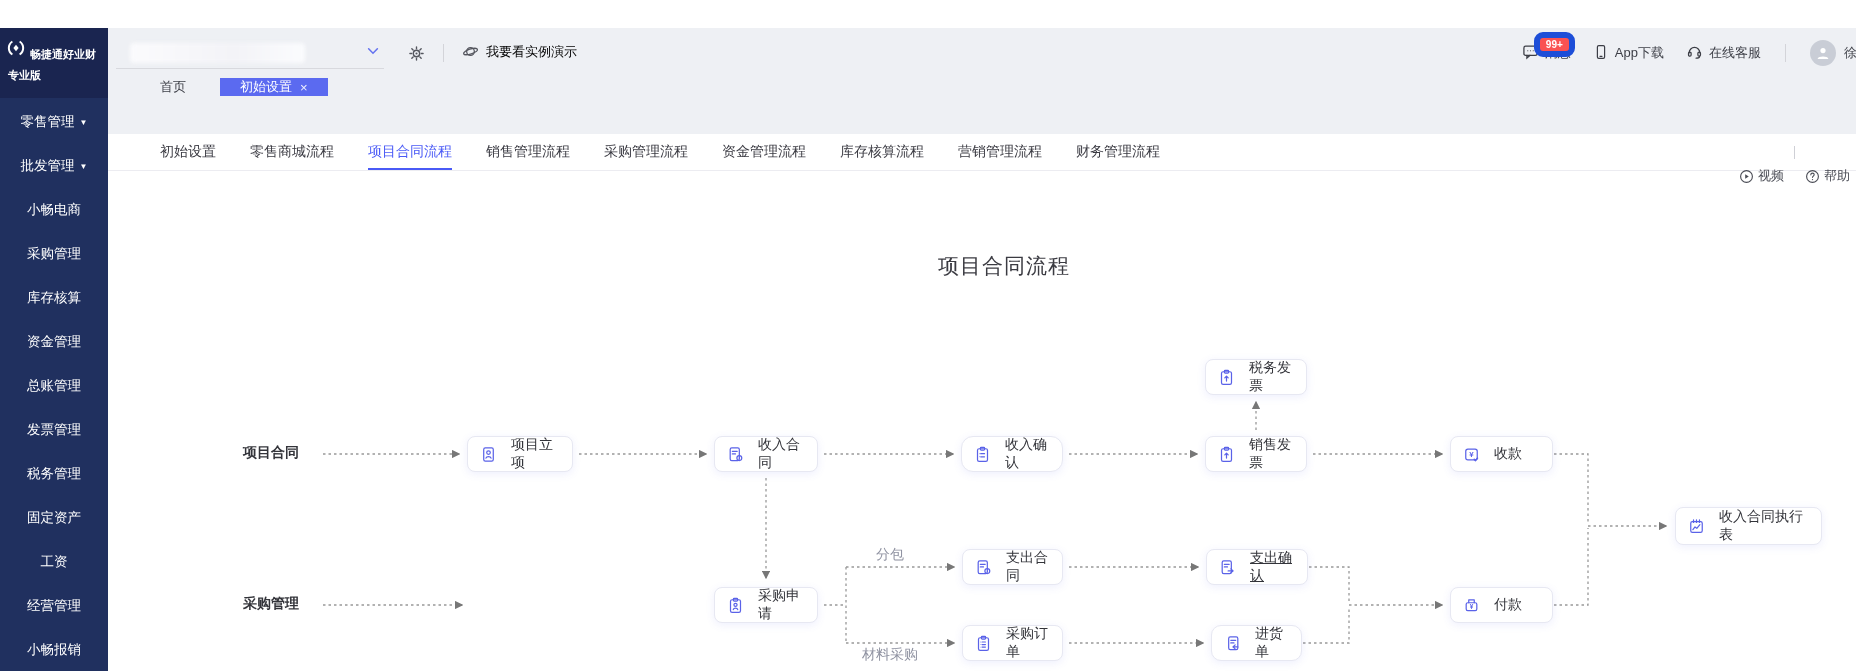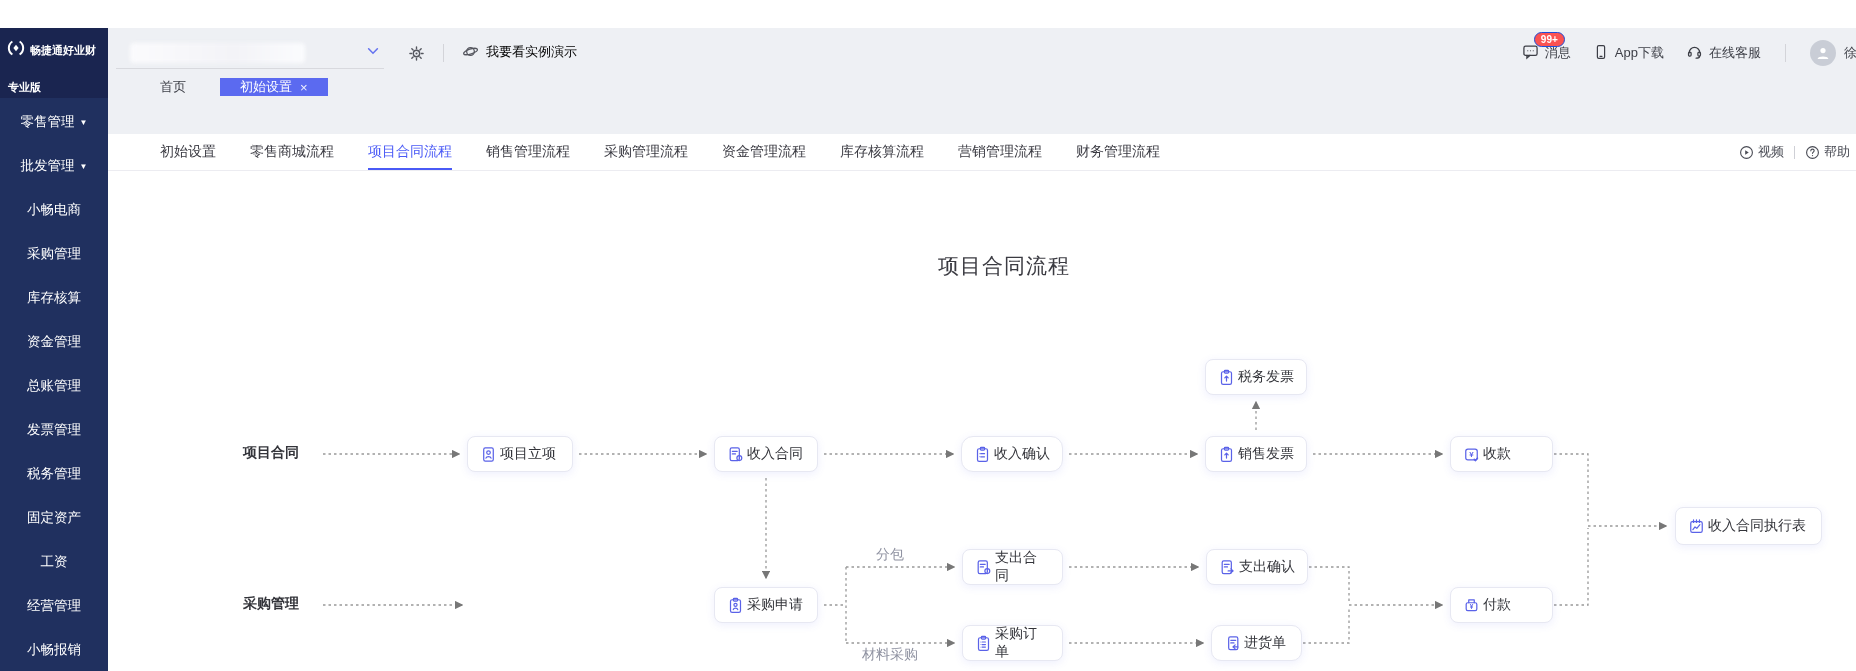--- a/index.html
+++ b/index.html
@@ -2,44 +2,44 @@
 <html><head>
 <meta charset="utf-8">
 <style>
   html,body{margin:0;padding:0;background:#fff;}
   body{font-family:"Liberation Sans","DejaVu Sans",sans-serif;}
   .screen{position:relative;width:1856px;height:671px;overflow:hidden;background:#fff;}
 
   
   .sidebar{position:absolute;left:0;top:28px;width:108px;bottom:0;background:#20305f;z-index:5;}
   .logo-block{height:70px;background:#1a2550;color:#fff;padding:10px 6px 0 6px;box-sizing:border-box;}
-  .logo-row{display:flex;align-items:center;gap:4px;}
+  .logo-row{display:flex;align-items:flex-end;gap:4px;}
   .logo-name{font-size:11px;font-weight:bold;white-space:nowrap;overflow:hidden;}
-  .logo-edition{font-size:11px;font-weight:bold;margin-top:18px;padding-left:2px;}
+  .logo-edition{font-size:11px;font-weight:bold;margin-top:6px;padding-left:2px;}
   .side-menu{padding-top:2px;}
   .side-item{height:44px;display:flex;align-items:center;justify-content:center;gap:5px;
     color:#fff;font-size:13.5px;cursor:pointer;}
   .side-caret{font-size:8px;color:#fff;}
 
   
   .header{position:absolute;left:108px;top:28px;right:0;height:50px;background:#eef0f4;
     display:flex;align-items:center;padding:0 0 0 8px;box-sizing:border-box;overflow:hidden;}
   .company-select{position:relative;width:268px;height:30px;border-bottom:1px solid #d8d9de;
     display:flex;align-items:center;justify-content:space-between;cursor:pointer;}
   .company-blur{width:175px;height:20px;margin-left:14px;border-radius:4px;
     background:linear-gradient(90deg,#fbfbfd,#f3f3f7 60%,#fbfcfe);filter:blur(2px);}
   .chev{color:#6472f0;margin-right:4px;}
   .hd-icon{display:flex;align-items:center;color:#54565e;cursor:pointer;}
   .hd-gear{margin-left:24px;}
   .hd-divider{width:1px;height:18px;background:#d3d4d9;margin:0 18px;}
   .demo-link{display:flex;align-items:flex-start;gap:7px;font-size:13px;color:#000000;cursor:pointer;}
   .hd-right{margin-left:auto;display:flex;align-items:center;gap:22px;padding-right:0;}
   .hd-chip{display:flex;align-items:center;gap:6px;font-size:13px;color:#3c3e46;cursor:pointer;position:relative;}
   .badge{position:absolute;top:-11px;left:12px;background:#fa5252;color:#fff;font-size:10px;
-    padding:1px 6px;border-radius:9px;border:1px solid #1d4ed8;font-weight:bold;}
+    padding:1px 6px;border-radius:9px;border:6px solid #1d4ed8;font-weight:bold;}
   .avatar{width:26px;height:26px;border-radius:50%;background:#c9cdd6;display:flex;align-items:center;justify-content:center;}
   .user{display:flex;align-items:center;gap:8px;font-size:13px;color:#3c3e46;cursor:pointer;white-space:nowrap;margin-right:-14px;}
 
   
   .tabstrip{position:absolute;left:108px;top:78px;right:0;height:32px;background:#eef0f4;
     display:flex;align-items:flex-start;padding-left:32px;}
   .wtab{display:flex;align-items:center;justify-content:center;padding:0 20px;font-size:13px;
     color:#3d3f47;cursor:pointer;gap:8px;}
   .wtab.active{background:#5b6af0;color:#fff;margin-left:14px;}
   .wtab .close{font-size:13px;opacity:.9;cursor:pointer;}
@@ -49,31 +49,31 @@
   .card{position:absolute;left:0;right:0;top:24px;bottom:0;background:#fff;}
   .nav-row{height:36px;display:flex;align-items:center;column-gap:34px;padding-left:52px;
     border-bottom:1px solid #ececf1;position:relative;}
   .nav-tab{font-size:14px;color:#3a3a42;cursor:pointer;position:relative;height:100%;
     display:flex;align-items:center;}
   .nav-tab.active{color:#4a5af6;}
   .nav-tab.active::after{content:"";position:absolute;left:0;right:0;bottom:0;height:2.5px;background:#4a5af6;}
   .nav-right{position:absolute;right:6px;top:0;height:100%;display:flex;align-items:center;gap:8px;
     font-size:13px;color:#4a4c55;}
   .nav-right .vdiv{width:1px;height:13px;background:#cfd0d6;margin:0 2px;}
-  .nav-right span{display:flex;align-items:center;gap:4px;cursor:pointer;white-space:nowrap;}
+  .nav-right span{display:flex;align-items:center;gap:4px;cursor:pointer;white-space:nowrap;margin-top:24px;}
 
   
   .canvas{position:absolute;left:0;top:60px;width:1748px;height:501px;}
   .flow-title{position:absolute;left:746px;width:300px;top:58px;text-align:center;
     font-size:21px;color:#3b3b42;letter-spacing:1px;}
   .lane-label{position:absolute;font-size:14px;font-weight:bold;color:#33343a;}
   .edge-label{position:absolute;font-size:14px;color:#8f92a1;}
   .edges-svg{position:absolute;left:0;top:0;}
   .node{position:absolute;height:36px;background:#fff;border:1px solid #e7e8f2;border-radius:8px;
-    box-shadow:0 2px 8px rgba(88,98,232,.10);display:flex;align-items:center;gap:3px;
+    box-shadow:0 2px 8px rgba(88,98,232,.10);display:flex;align-items:center;gap:14px;
     padding:0 12px;box-sizing:border-box;font-size:14px;color:#33343a;cursor:pointer;}
   .node-icon{color:#5a62e8;display:flex;align-items:center;}
   .node-icon svg{display:block;}
 </style>
 </head>
 <body>
 
 <div class="screen">
 
   <aside class="sidebar">
@@ -366,21 +366,21 @@
             <span class="node-icon">
               <svg width="17" height="17" viewBox="0 0 16 16" fill="none" stroke="currentColor" stroke-width="1.15" stroke-linecap="round" stroke-linejoin="round">
                 <rect x="3" y="1.8" width="8.6" height="12" rx="1.5"></rect>
                 <path d="M5 5h4.6M5 7.5h3"></path>
                 <circle cx="11.6" cy="11.4" r="2.3"></circle>
                 <circle cx="11.6" cy="11.4" r=".5" fill="currentColor" stroke="none"></circle>
               </svg>
             </span>
             <span>支出合同</span>
           </div>
-          <div class="node" style="left: 1098px; top: 355px; width: 102px;">
+          <div class="node" style="left: 1098px; top: 355px; width: 102px; text-decoration: underline;">
             <span class="node-icon">
               <svg width="17" height="17" viewBox="0 0 16 16" fill="none" stroke="currentColor" stroke-width="1.15" stroke-linecap="round" stroke-linejoin="round">
                 <rect x="3" y="1.8" width="8.6" height="12" rx="1.5"></rect>
                 <path d="M5 5h4.6M5 7.5h3"></path>
                 <path d="M8.6 11.2h4.6M11.2 9.3l2.1 1.9-2.1 1.9"></path>
               </svg>
             </span>
             <span>支出确认</span>
           </div>
           <div class="node" style="left: 854px; top: 431px; width: 101px;">

